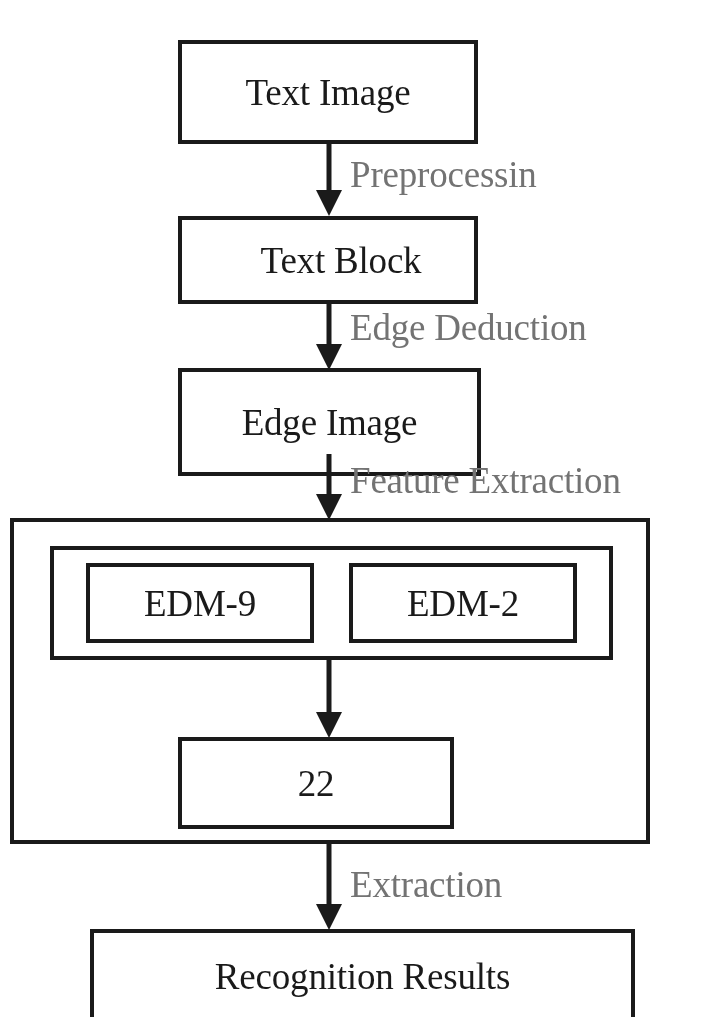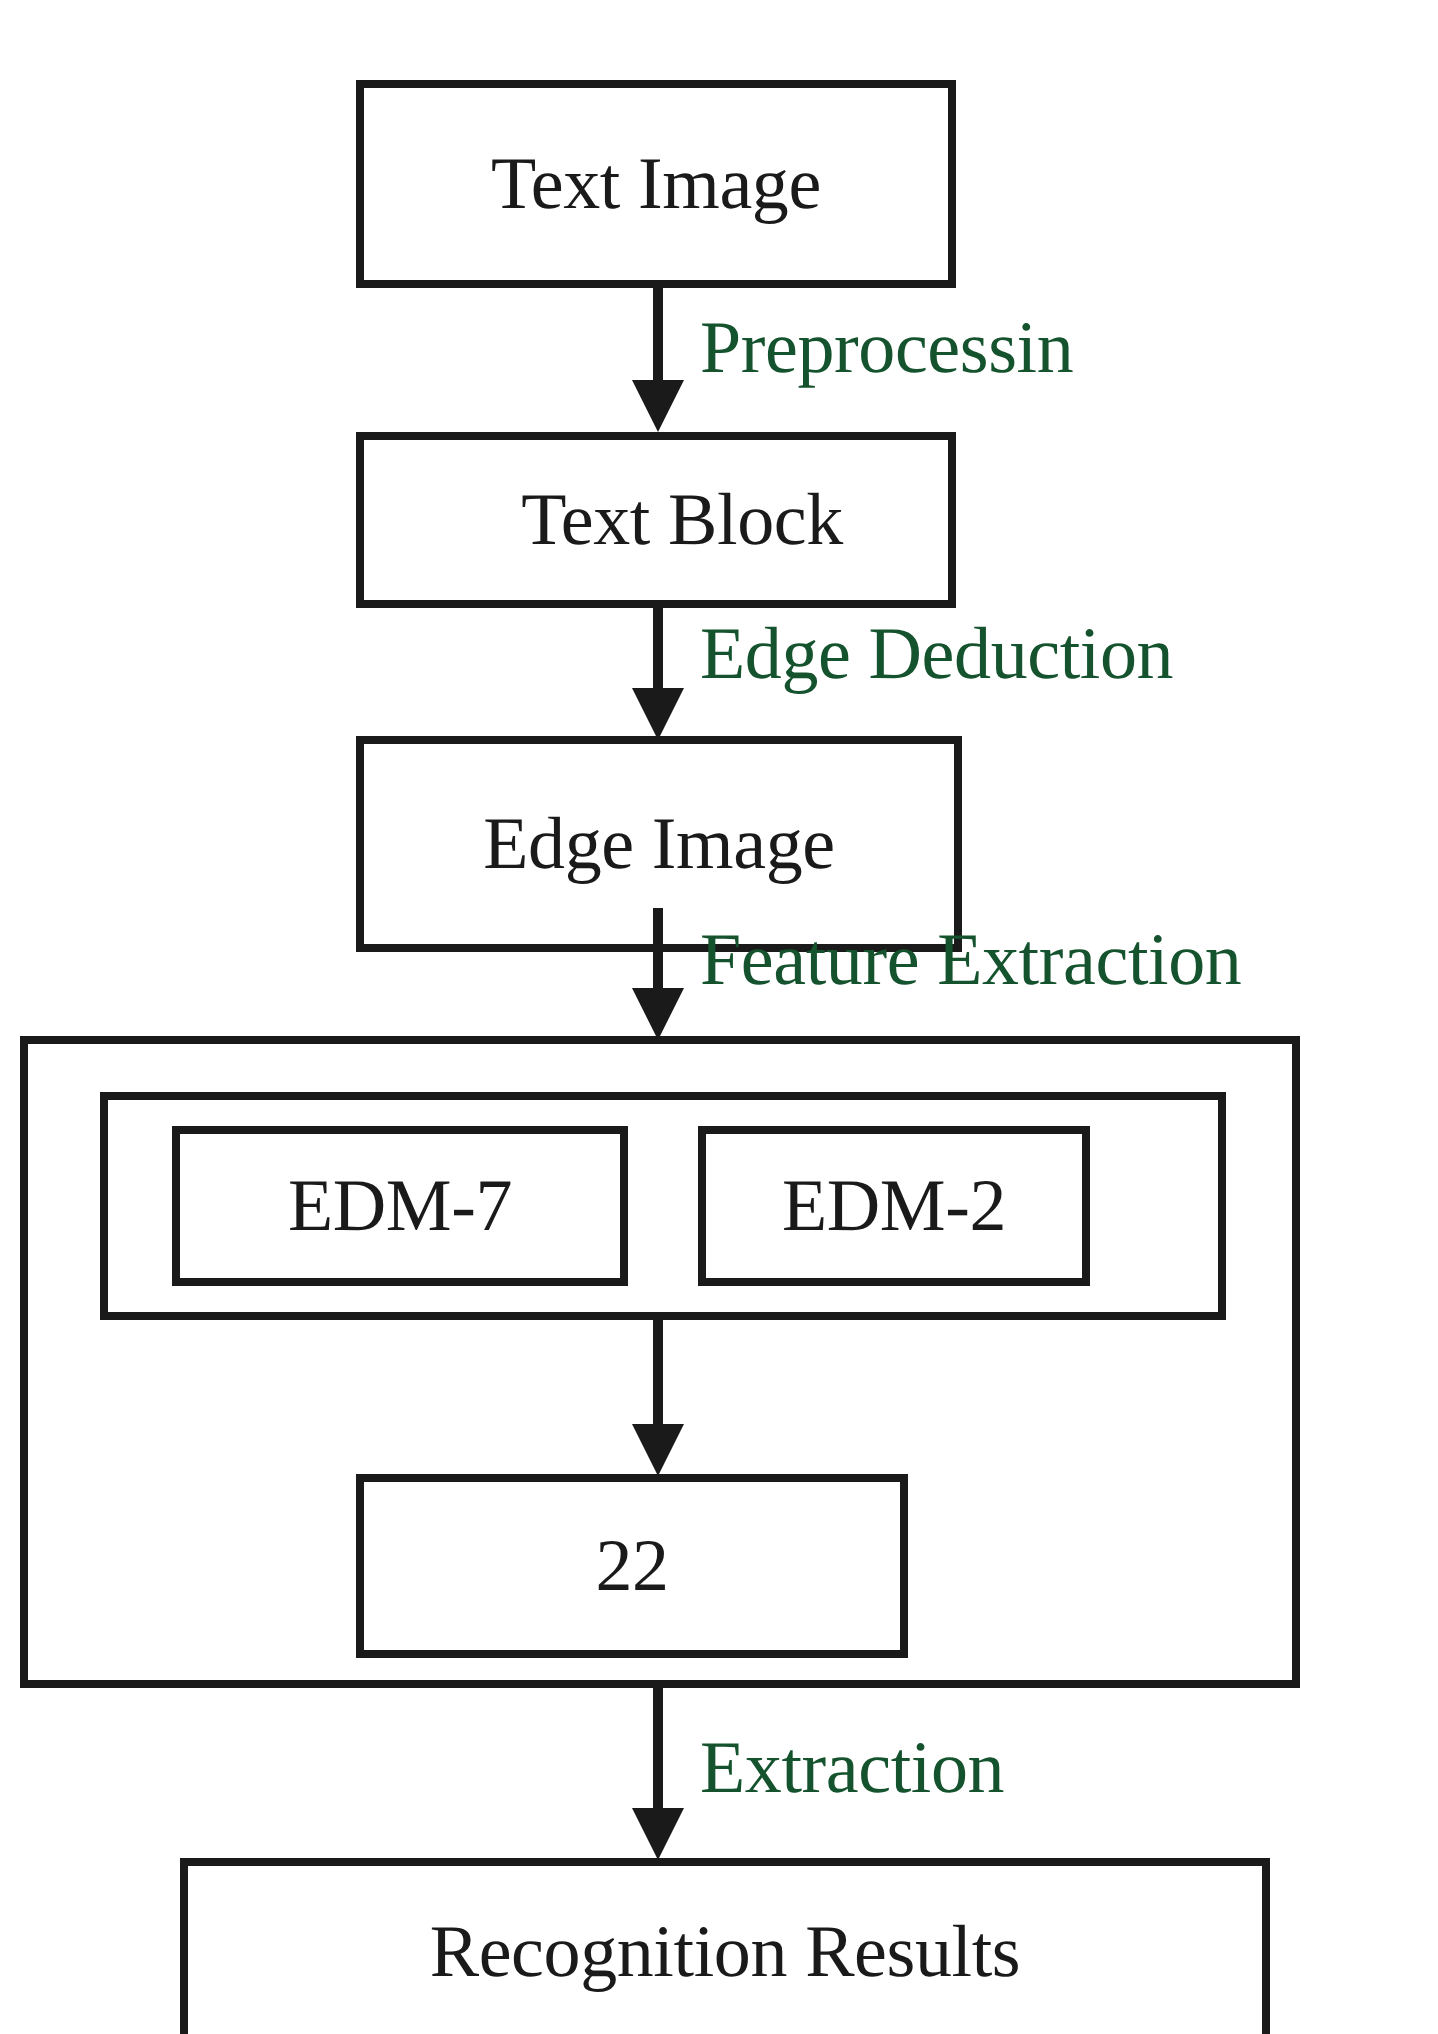--- a/index.html
+++ b/index.html
@@ -34,21 +34,21 @@
   .group-box {
     position: absolute;
     box-sizing: border-box;
     border: 4px solid #1a1a1a;
     background: #ffffff;
   }
   .edge-label {
     position: absolute;
     font-size: 37px;
     line-height: 1;
-    color: #14532d;
+    color: #737373;
     white-space: nowrap;
     letter-spacing: -0.2px;
   }
   .arrow-svg {
     position: absolute;
     overflow: visible;
   }
 </style>
 </head>
 <body>
@@ -89,24 +89,24 @@
   </svg>
   <div class="edge-label" style="left:350px; top:444px;">
     <span>Feature Extraction</span>
   </div>
 
   <div class="group-box" style="left:10px; top:500px; width:640px; height:326px;"></div>
 
   <div class="group-box" style="left:50px; top:528px; width:563px; height:114px;"></div>
 
   <div class="node" style="left:86px; top:545px; width:228px; height:80px; border-width:4px;">
-    <span>EDM-7</span>
+    <span>EDM-9</span>
   </div>
 
-  <div class="node" style="left:349px; top:545px; width:196px; height:80px; border-width:4px;">
+  <div class="node" style="left:349px; top:545px; width:228px; height:80px; border-width:4px;">
     <span>EDM-2</span>
   </div>
 
   <svg class="arrow-svg" style="left:314px; top:642px;" width="30" height="80" viewBox="0 0 30 80">
     <line x1="15" y1="0" x2="15" y2="62" stroke="#1a1a1a" stroke-width="5"></line>
     <polygon points="15,78 2,52 28,52" fill="#1a1a1a"></polygon>
   </svg>
 
   <div class="node" style="left:178px; top:719px; width:276px; height:92px;">
     <span>22</span>

